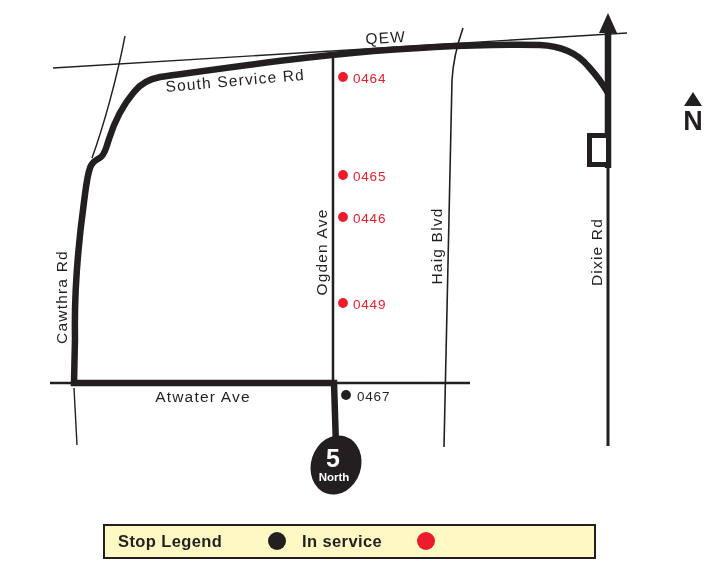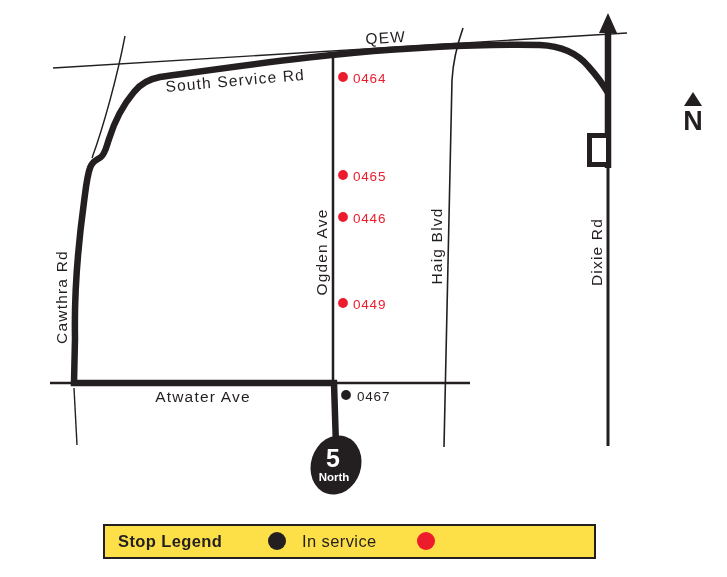--- a/index.html
+++ b/index.html
@@ -53,21 +53,21 @@
     fill: #231F20;
   }
   
   .legend {
     position: absolute;
     left: 103px;
     top: 524px;
     width: 489px;
     height: 31px;
     border: 2px solid #231F20;
-    background: #fde047;
+    background: #fef9c3;
   }
   .legend .legend-title {
     position: absolute;
     left: 13px;
     top: 0;
     height: 31px;
     line-height: 31px;
     font-size: 16.5px;
     font-weight: bold;
     letter-spacing: 0.4px;
@@ -84,20 +84,21 @@
   .legend .dot-in-service { left: 163px; background: #231F20; }
   .legend .dot-out-of-service { left: 312px; background: #EC1C2D; }
   .legend .legend-text {
     position: absolute;
     top: 0;
     height: 31px;
     line-height: 31px;
     font-size: 16.5px;
     letter-spacing: 0.4px;
     white-space: nowrap;
+    font-weight: bold;
   }
   .legend .text-in-service { left: 197px; color: #231F20; }
   .legend .text-out-of-service { left: 343px; color: #EC1C2D; }
 </style>
 </head>
 <body>
 
 <div class="stage">
 
   <svg class="map-svg" width="727" height="577" viewBox="0 0 727 577">

